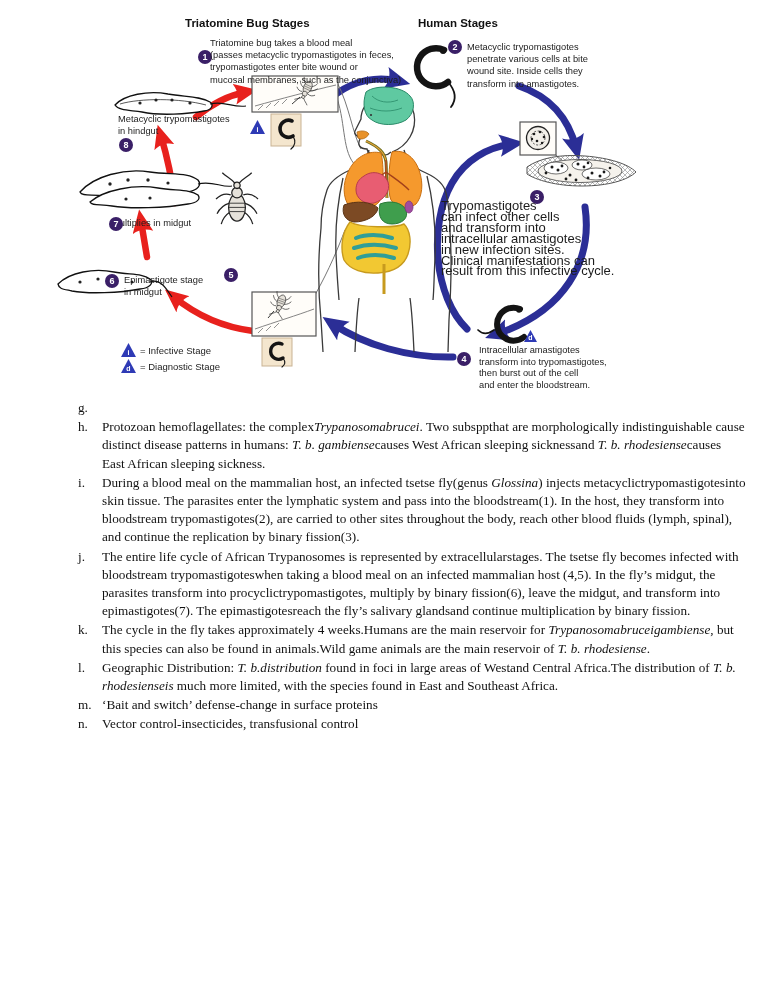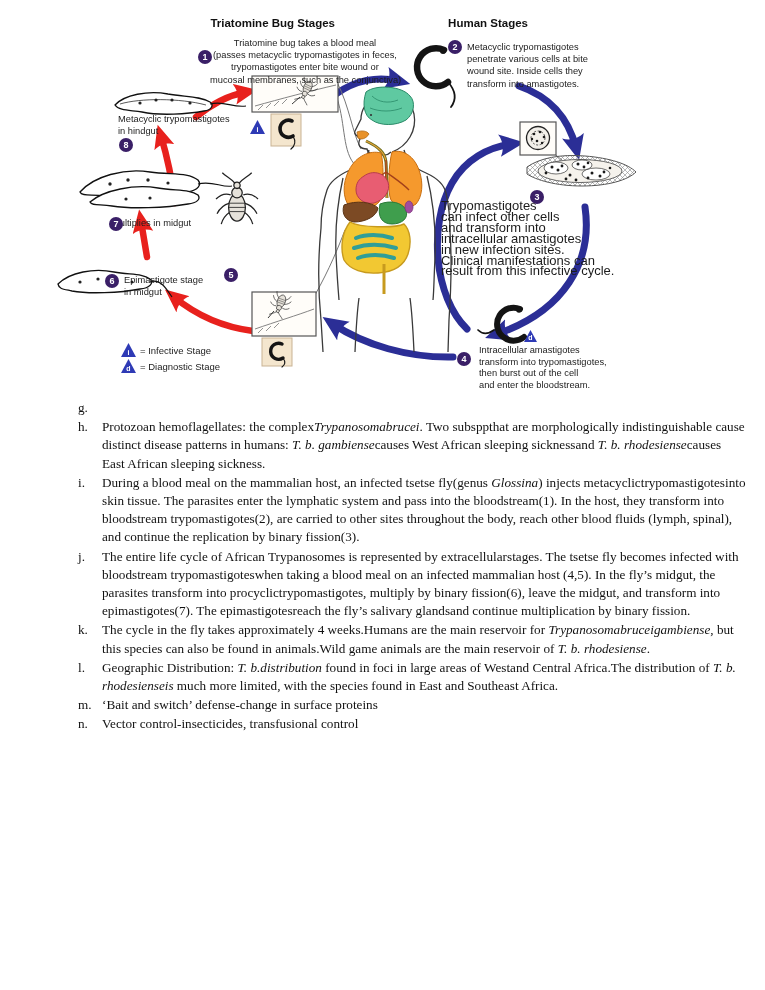--- a/index.html
+++ b/index.html
@@ -4,23 +4,23 @@
 <style>
   :root{
     --red:#e8211d; --blue:#2b2e96; --circle:#3a1f67; --tri:#2e3ab5;
     --tan:#f4e6ce; --ink:#1c1c1c; --sub:#555;
   }
   *{margin:0;padding:0;box-sizing:border-box}
   body{width:765px;height:990px;background:#fff;font-family:"Liberation Serif",serif;color:#111;position:relative;overflow:hidden}
   
   .figure{position:absolute;left:0;top:0;width:765px;height:398px}
   .figure svg{position:absolute;left:0;top:0}
-  .fig-title{position:absolute;font:700 11.5px/13px "Liberation Sans",sans-serif;color:#111;text-align:right;white-space:nowrap}
+  .fig-title{position:absolute;font:700 11.5px/13px "Liberation Sans",sans-serif;color:#111;text-align:left;white-space:nowrap}
   .lbl{position:absolute;font:400 9.3px/12.2px "Liberation Sans",sans-serif;color:var(--ink);white-space:nowrap}
-  .lbl.center{text-align:center}
+  .lbl.center{text-align:left}
   .lbl.mid{font-size:13px;line-height:10.9px}
   .num-badge{position:absolute;width:14px;height:14px;border-radius:50%;background:var(--circle);color:#fff;
     font:700 9px/14px "Liberation Sans",sans-serif;text-align:center}
   .tri{position:absolute;width:15px;height:14px;background:var(--tri);
     clip-path:polygon(50% 0,0 100%,100% 100%);color:#fff;
     font:700 7px/1 "Liberation Sans",sans-serif;display:flex;align-items:flex-end;justify-content:center;padding-bottom:1px}
   .legend-label{position:absolute;font:400 9.5px/13px "Liberation Sans",sans-serif;color:var(--ink);white-space:nowrap}
   
   .arrow-red{stroke:var(--red);stroke-width:6.5;fill:none;stroke-linecap:round}
   .arrow-blue{stroke:var(--blue);stroke-width:7;fill:none;stroke-linecap:round}

